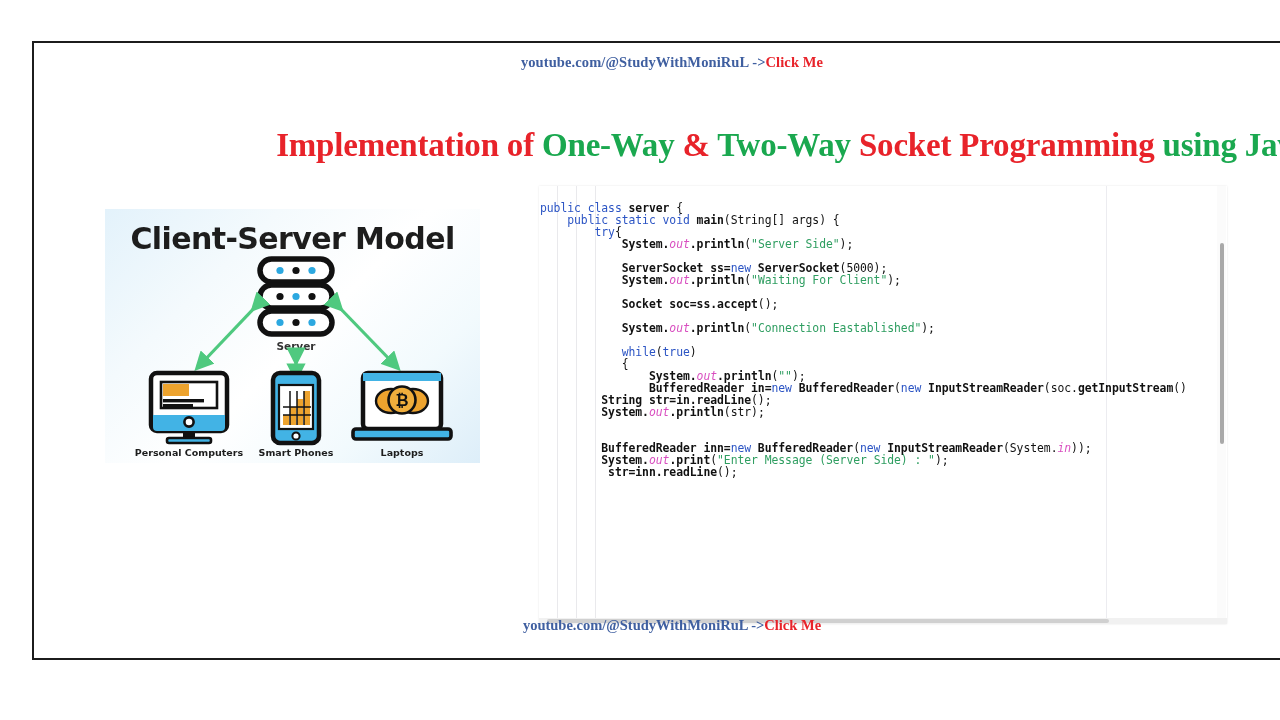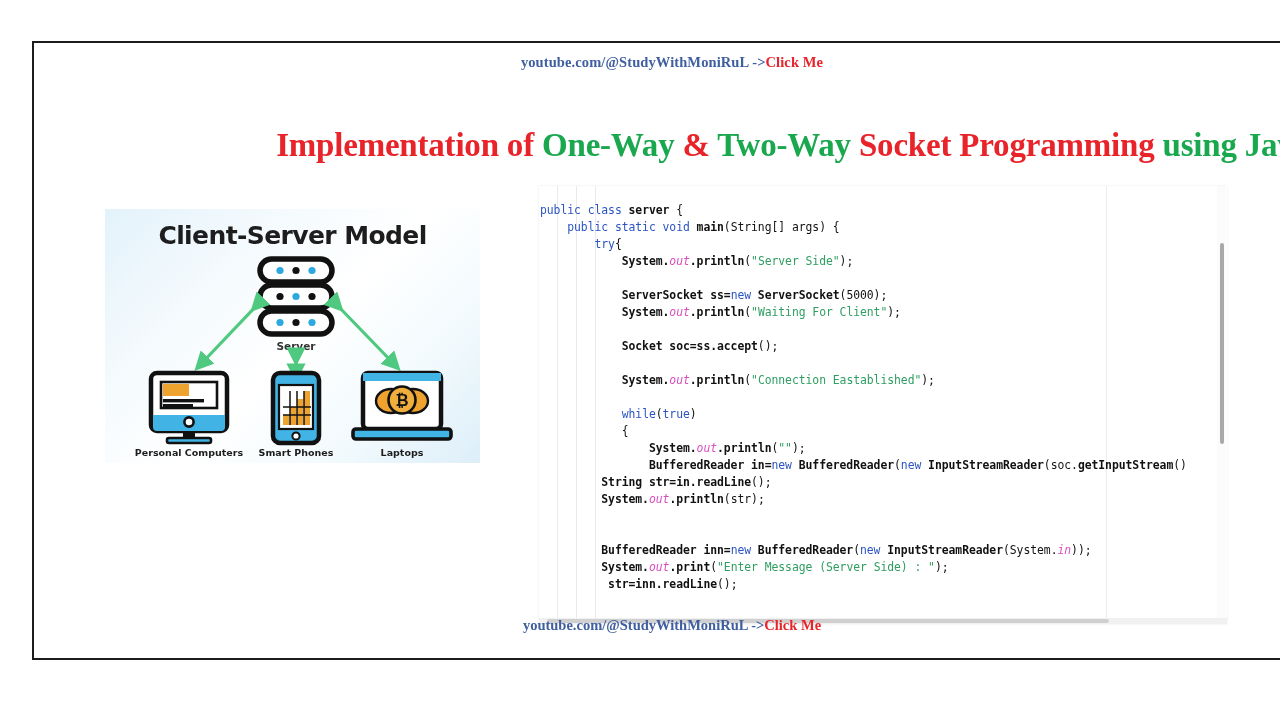--- a/index.html
+++ b/index.html
@@ -69,21 +69,21 @@
     background: linear-gradient(135deg,#e3f2fb 0%,#f4fafd 28%,#ffffff 52%,#f2fafd 76%,#ddeef9 100%);
     overflow: hidden;
   }
   #csm-title {
     position: absolute;
     left: 0; top: 12px;
     width: 100%;
     text-align: center;
     font-family: "DejaVu Sans", sans-serif;
     font-weight: bold;
-    font-size: 25px;
+    font-size: 30px;
     color: #1d1d1d;
     letter-spacing: -0.6px;
   }
   #csm-svg { position: absolute; left: 0; top: 0; }
   .csm-cap {
     font-family: "DejaVu Sans", sans-serif;
     font-size: 9.5px;
     font-weight: bold;
     fill: #1d1d1d;
   }
@@ -130,21 +130,21 @@
     width: 1px;
     height: 432px;
     background: #ececf0;
   }
   #code-text {
     position: absolute;
     left: 1px;
     top: 5px;
     font-family: "DejaVu Sans Mono", "Liberation Mono", monospace;
     font-size: 11.4px;
-    line-height: 17px;
+    line-height: 12px;
     white-space: pre;
     color: #111111;
     font-weight: bold;
     letter-spacing: -0.05px;
   }
   .kw   { color: #2b54c4; font-weight: normal; }
   .str  { color: #2f9e61; font-weight: normal; }
   .fld  { color: #d94fc0; font-style: italic; font-weight: normal; }
   .pln  { color: #111111; font-weight: normal; }
 

